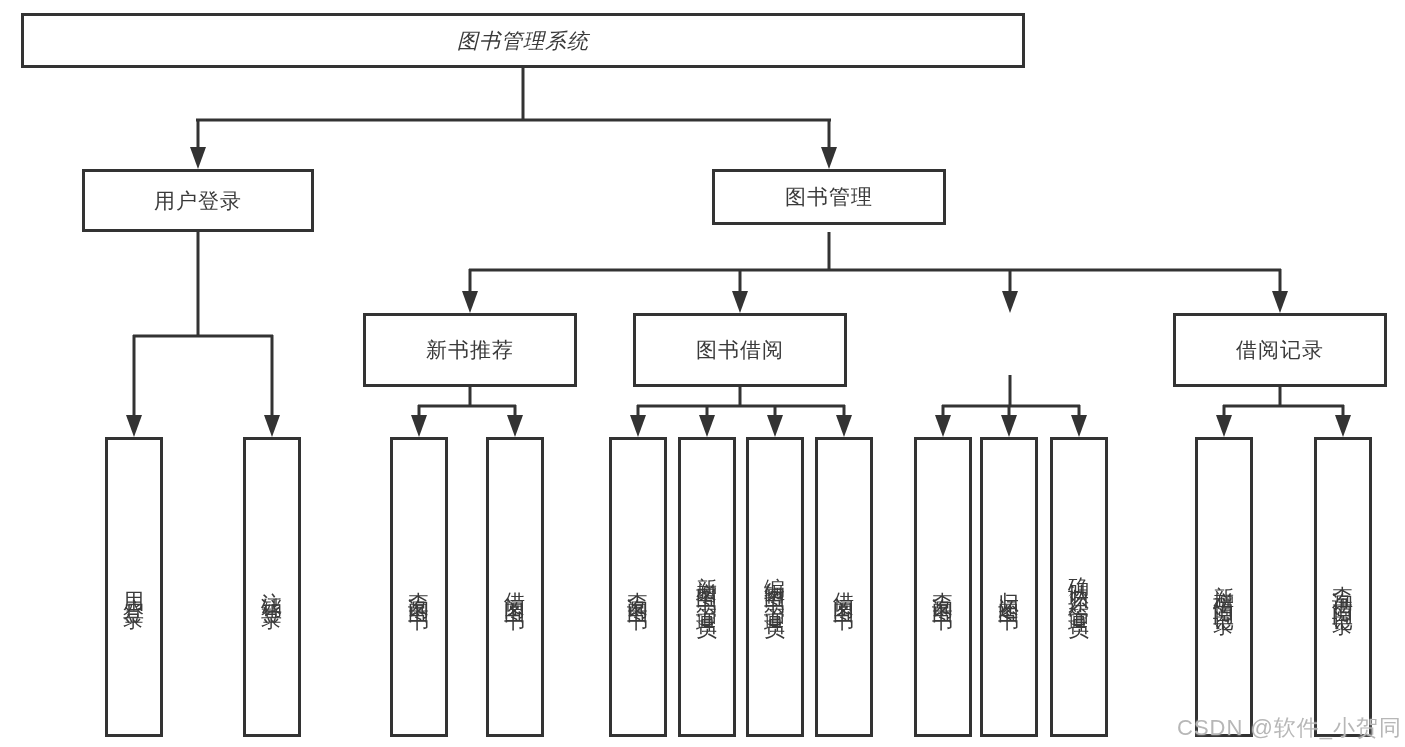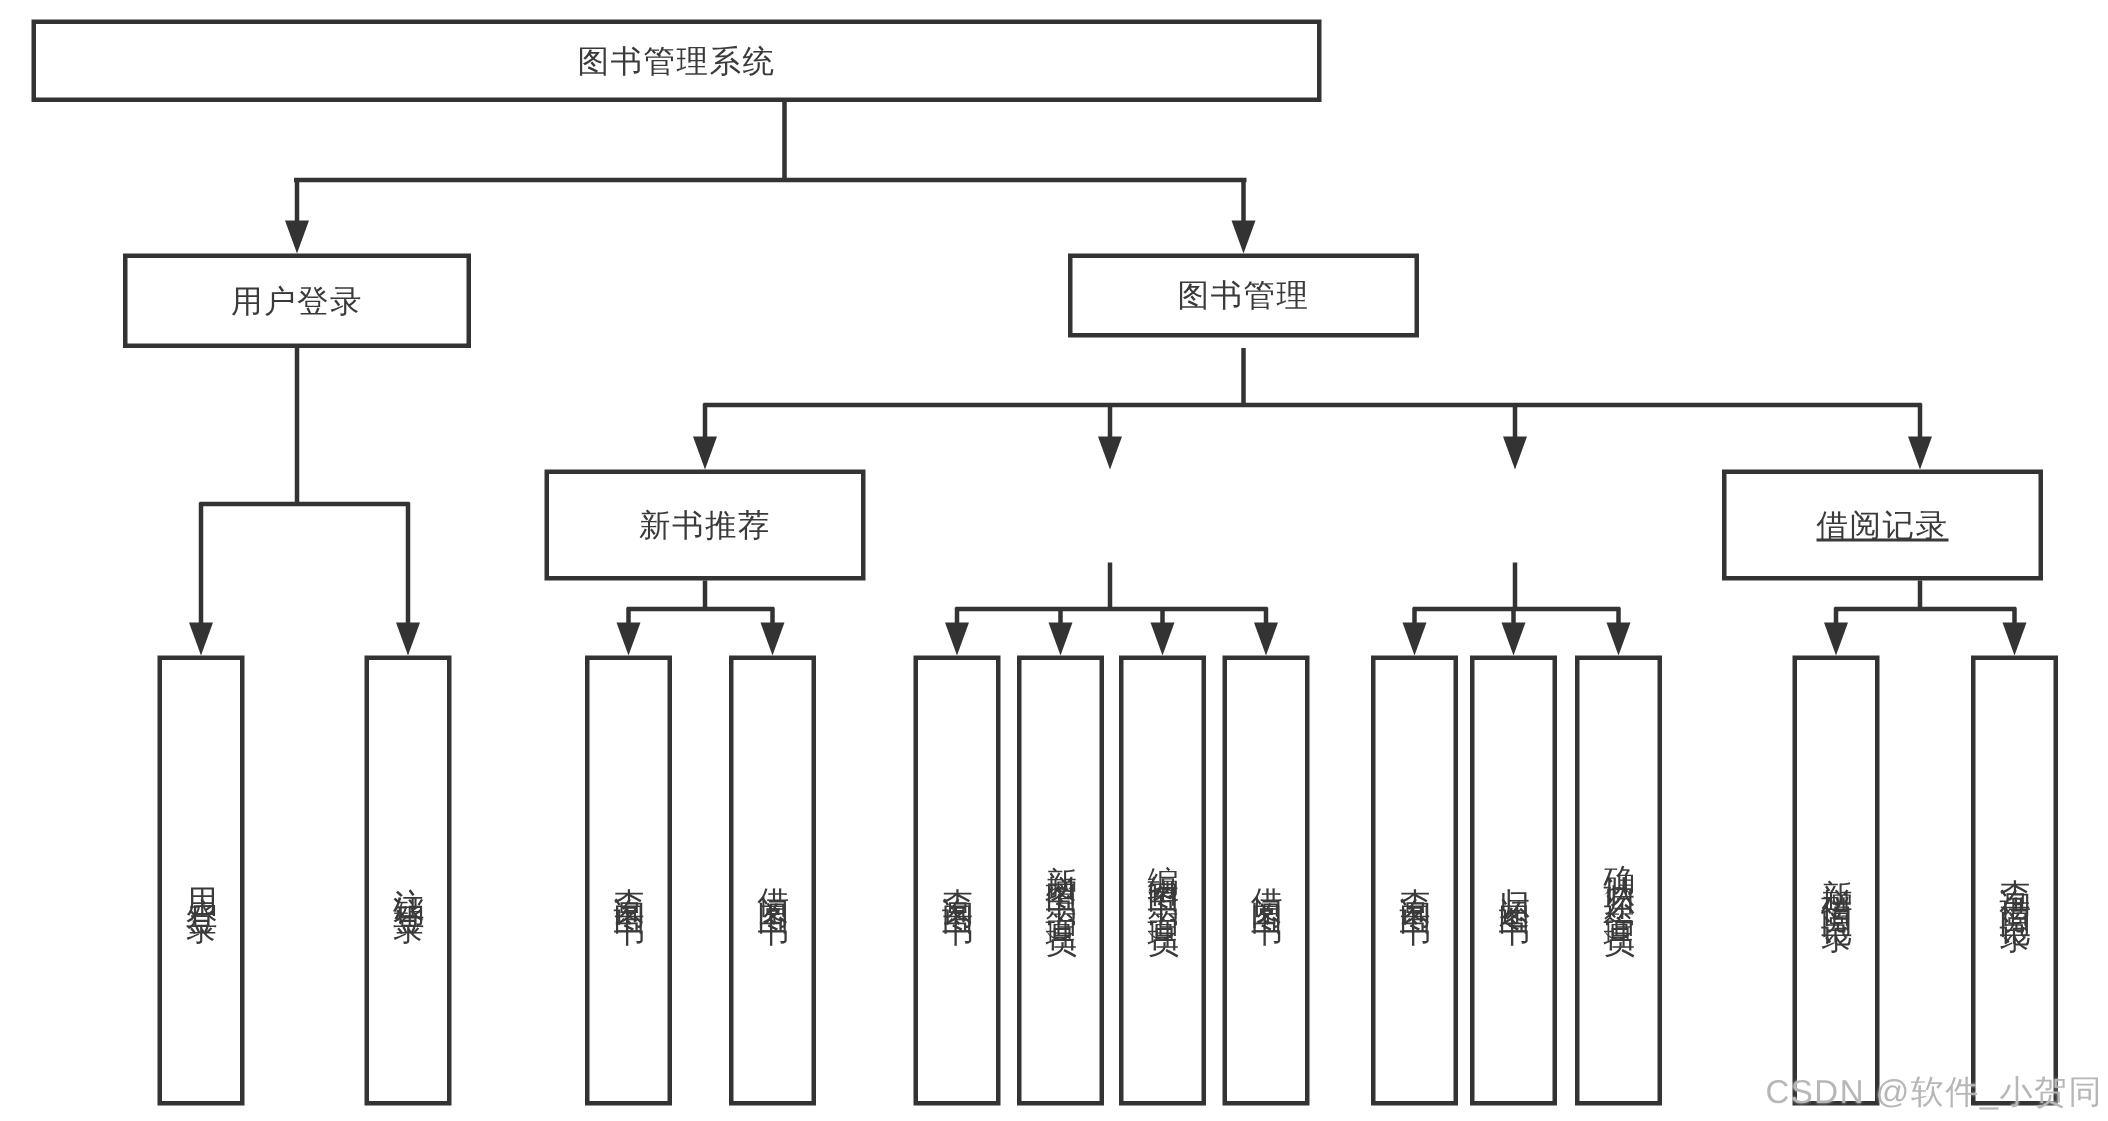--- a/index.html
+++ b/index.html
@@ -29,28 +29,28 @@
   .leaf{top:437px;width:58px;height:300px;}
   .leaf .label{
     writing-mode:vertical-rl;
     text-orientation:mixed;
     font-size:21px;
     letter-spacing:6px;
     line-height:1;
     white-space:nowrap;
     color:var(--text);
   }
-  .root-box{left:21px;top:13px;width:860px;height:55px;}
+  .root-box{left:21px;top:13px;width:1004px;height:55px;font-style:italic;}
   .l2-a{left:82px;top:169px;width:232px;height:63px;}
   .l2-b{left:712px;top:169px;width:234px;height:56px;}
   .l3{top:313px;width:214px;height:74px;}
   .l3-a{left:363px;}
   .l3-b{left:633px;}
   .l3-c{left:903px;}
-  .l3-d{left:1148px;text-decoration:underline;}
+  .l3-d{left:1173px;}
   .lf-a1{left:105px;}
   .lf-a2{left:243px;}
   .lf-b1{left:390px;}
   .lf-b2{left:486px;}
   .lf-c1{left:609px;}
   .lf-c2{left:678px;}
   .lf-c3{left:746px;}
   .lf-c4{left:815px;}
   .lf-d1{left:914px;}
   .lf-d2{left:980px;}
@@ -139,20 +139,23 @@
   <div class="node hbox l2-a">
     <span class="label">用户登录</span>
   </div>
   <div class="node hbox l2-b">
     <span class="label">图书管理</span>
   </div>
 
   <div class="node hbox l3 l3-a">
     <span class="label">新书推荐</span>
   </div>
+  <div class="node hbox l3 l3-b">
+    <span class="label">图书借阅</span>
+  </div>
   <div class="node hbox l3 l3-d">
     <span class="label">借阅记录</span>
   </div>
 
   <div class="node leaf lf-a1">
     <span class="label">用户登录</span>
   </div>
   <div class="node leaf lf-a2">
     <span class="label">注销登录</span>
   </div>

